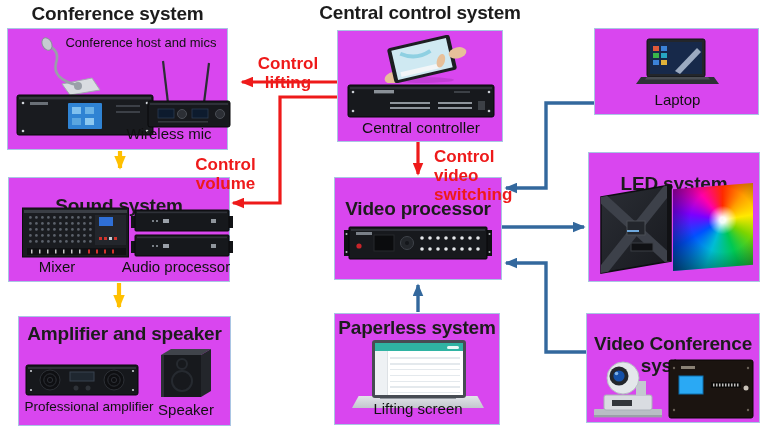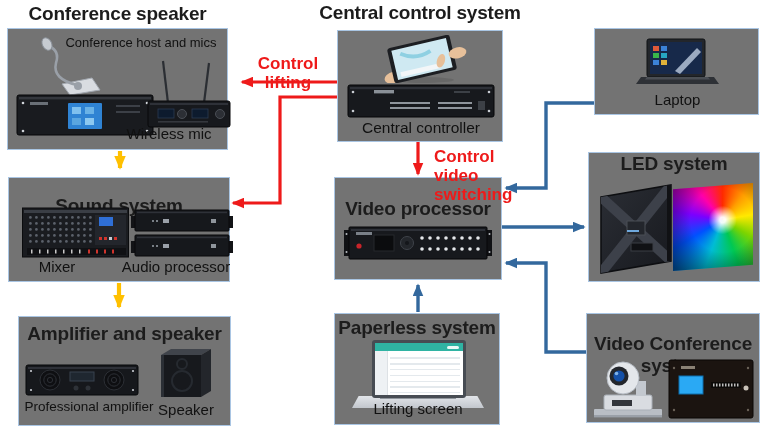--- a/index.html
+++ b/index.html
@@ -5,21 +5,21 @@
   :root{
     --red:#ee1a1a; --yellow:#ffc000; --blue:#33689d;
     --box_border:#a9c5e3; --title_text:#1c1c1c;
   }
   *{box-sizing:border-box;margin:0;padding:0}
   html,body{background:#fff}
   body{font-family:"Liberation Sans","DejaVu Sans",sans-serif;color:var(--title_text)}
   #canvas{position:relative;width:768px;height:432px;background:#fff;overflow:hidden}
 
   .sys-title{position:absolute;font-size:19px;font-weight:600;text-align:center;white-space:nowrap;letter-spacing:-.2px}
-  .box{position:absolute;background:#737373;border:1.5px solid var(--box_border)}
+  .box{position:absolute;background:#d946ef;border:1.5px solid var(--box_border)}
   .in-title{position:relative;text-align:center;font-size:19px;font-weight:600;letter-spacing:-.2px;line-height:1.15}
   .dev-label{position:absolute;font-size:13px;text-align:center;color:#111;white-space:nowrap}
   .red-label{position:absolute;font-size:17px;font-weight:600;color:var(--red);line-height:1.12}
   .abs{position:absolute}
 
   #wires{position:absolute;left:0;top:0;z-index:6;pointer-events:none}
   .ln{fill:none;stroke-linejoin:miter}
   .ln-red{stroke:var(--red);stroke-width:3.2}
   .ln-yellow{stroke:var(--yellow);stroke-width:4.2}
   .ln-blue{stroke:var(--blue);stroke-width:3.4}
@@ -42,21 +42,21 @@
   .pl-head{position:absolute;left:0;top:0;right:0;height:8px;background:#2fb3a3}
   .pl-pill{position:absolute;right:4px;top:2.5px;width:12px;height:3px;background:#eafaf7;border-radius:2px}
   .pl-side{position:absolute;left:0;top:8px;bottom:0;width:13px;background:#eef1f4;border-right:1px solid #dde1e5}
   .pl-lines{position:absolute;left:15px;top:10px;right:3px;bottom:2px;background:repeating-linear-gradient(#ffffff 0 4.4px,#e4e9ed 4.4px 5.8px)}
 </style>
 </head>
 <body>
 
 <div id="canvas">
 
-  <div class="sys-title" style="left:7px;top:3px;width:221px">Conference speaker</div>
+  <div class="sys-title" style="left:7px;top:3px;width:221px">Conference system</div>
   <div class="sys-title" style="left:307px;top:2px;width:226px">Central control system</div>
 
   <div class="box" style="left:7px;top:28px;width:221px;height:122px">
     <div class="dev-label" style="left:48px;top:6px;width:170px">Conference host and mics</div>
     <svg class="abs" style="left:20px;top:6px" width="80" height="62" viewBox="0 0 80 62">
       <path d="M34 49 L64 43 L72 55 L42 60 Z" fill="#d9dce1" stroke="#a4aab2" stroke-width="1"></path>
       <circle cx="50" cy="51" r="4" fill="#9aa0a8"></circle>
       <path d="M49 50 Q24 44 28 28 Q32 16 21 11" stroke="#9aa0a8" stroke-width="2.6" fill="none"></path>
       <ellipse cx="19" cy="9" rx="4.6" ry="6.6" transform="rotate(-28 19 9)" fill="#c6cbd1" stroke="#8a9098" stroke-width="1"></ellipse>
     </svg>
@@ -235,21 +235,21 @@
           <circle cx="102" cy="26" r="1.8"></circle>
           <circle cx="110" cy="26" r="1.8"></circle>
           <circle cx="118" cy="26" r="1.8"></circle>
           <circle cx="126" cy="26" r="1.8"></circle>
           <circle cx="134" cy="26" r="1.8"></circle>
       </g>
     </svg>
   </div>
 
   <div class="box" style="left:588px;top:152px;width:172px;height:130px">
-    <div class="in-title" style="margin-top:0">LED system</div>
+    <div class="in-title" style="margin-top:20px">LED system</div>
     <svg class="abs" style="left:8px;top:30px" width="78" height="92" viewBox="0 0 78 92">
       <defs>
         <linearGradient id="rg" x1="0" y1="0" x2="1" y2="1">
           <stop offset="0" stop-color="#2b2e35"></stop>
             <stop offset="1" stop-color="#17191e"></stop>
         </linearGradient>
         <clipPath id="rc">
             <polygon points="4,14 74,2 74,78 4,90"></polygon>
           </clipPath>
       </defs>
@@ -367,15 +367,16 @@
     <path class="ln ln-red" marker-end="url(#ah-red)" d="M337 82 L242 82"></path>
     <path class="ln ln-red" marker-end="url(#ah-red)" d="M337 97 L280 97 L280 203 L233 203"></path>
     <path class="ln ln-red" marker-end="url(#ah-red)" d="M418 142 L418 174"></path>
     <path class="ln ln-blue" marker-end="url(#ah-blue)" d="M594 103 L546 103 L546 188 L506 188"></path>
     <path class="ln ln-blue" marker-end="url(#ah-blue)" d="M502 227 L584 227"></path>
     <path class="ln ln-blue" marker-end="url(#ah-blue)" d="M586 352 L546 352 L546 263 L506 263"></path>
     <path class="ln ln-blue" marker-end="url(#ah-blue)" d="M418 312 L418 285"></path>
   </svg>
 
   <div class="red-label" style="left:238px;top:54px;width:100px;text-align:center">Control lifting</div>
+  <div class="red-label" style="left:168px;top:155px;width:115px;text-align:center">Control volume</div>
   <div class="red-label" style="left:434px;top:147px;width:98px">Control video switching</div>
 
 </div>
 
 </body></html>

